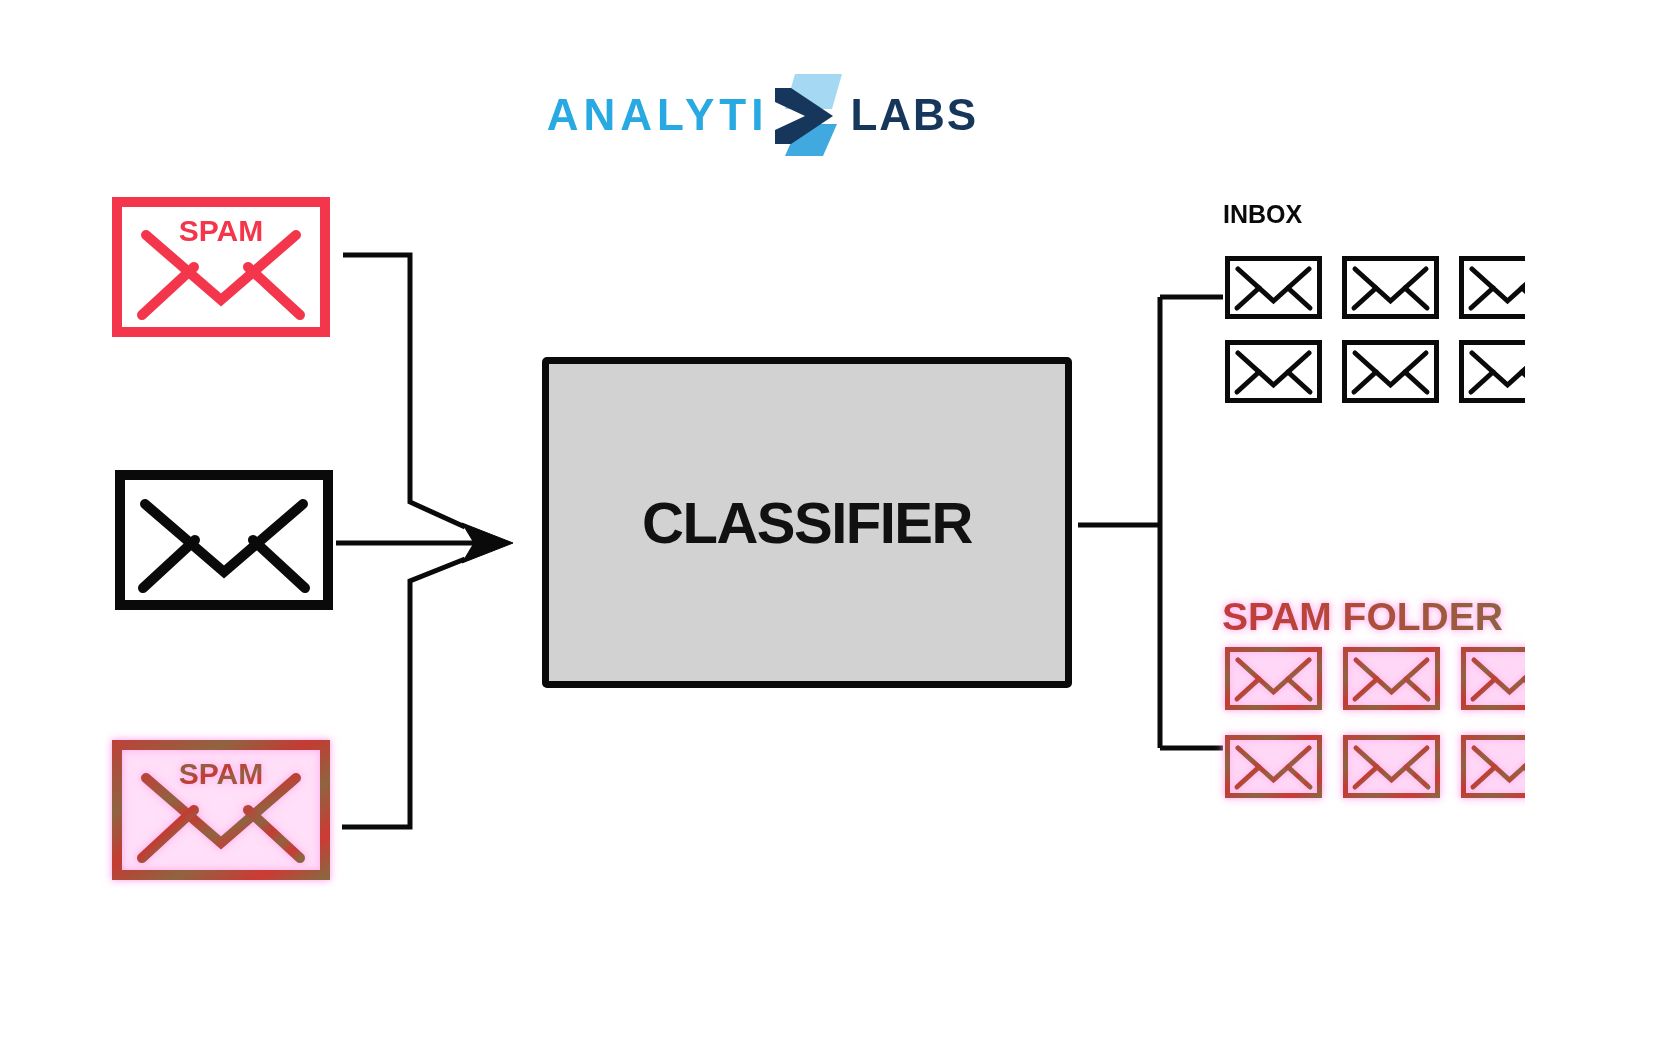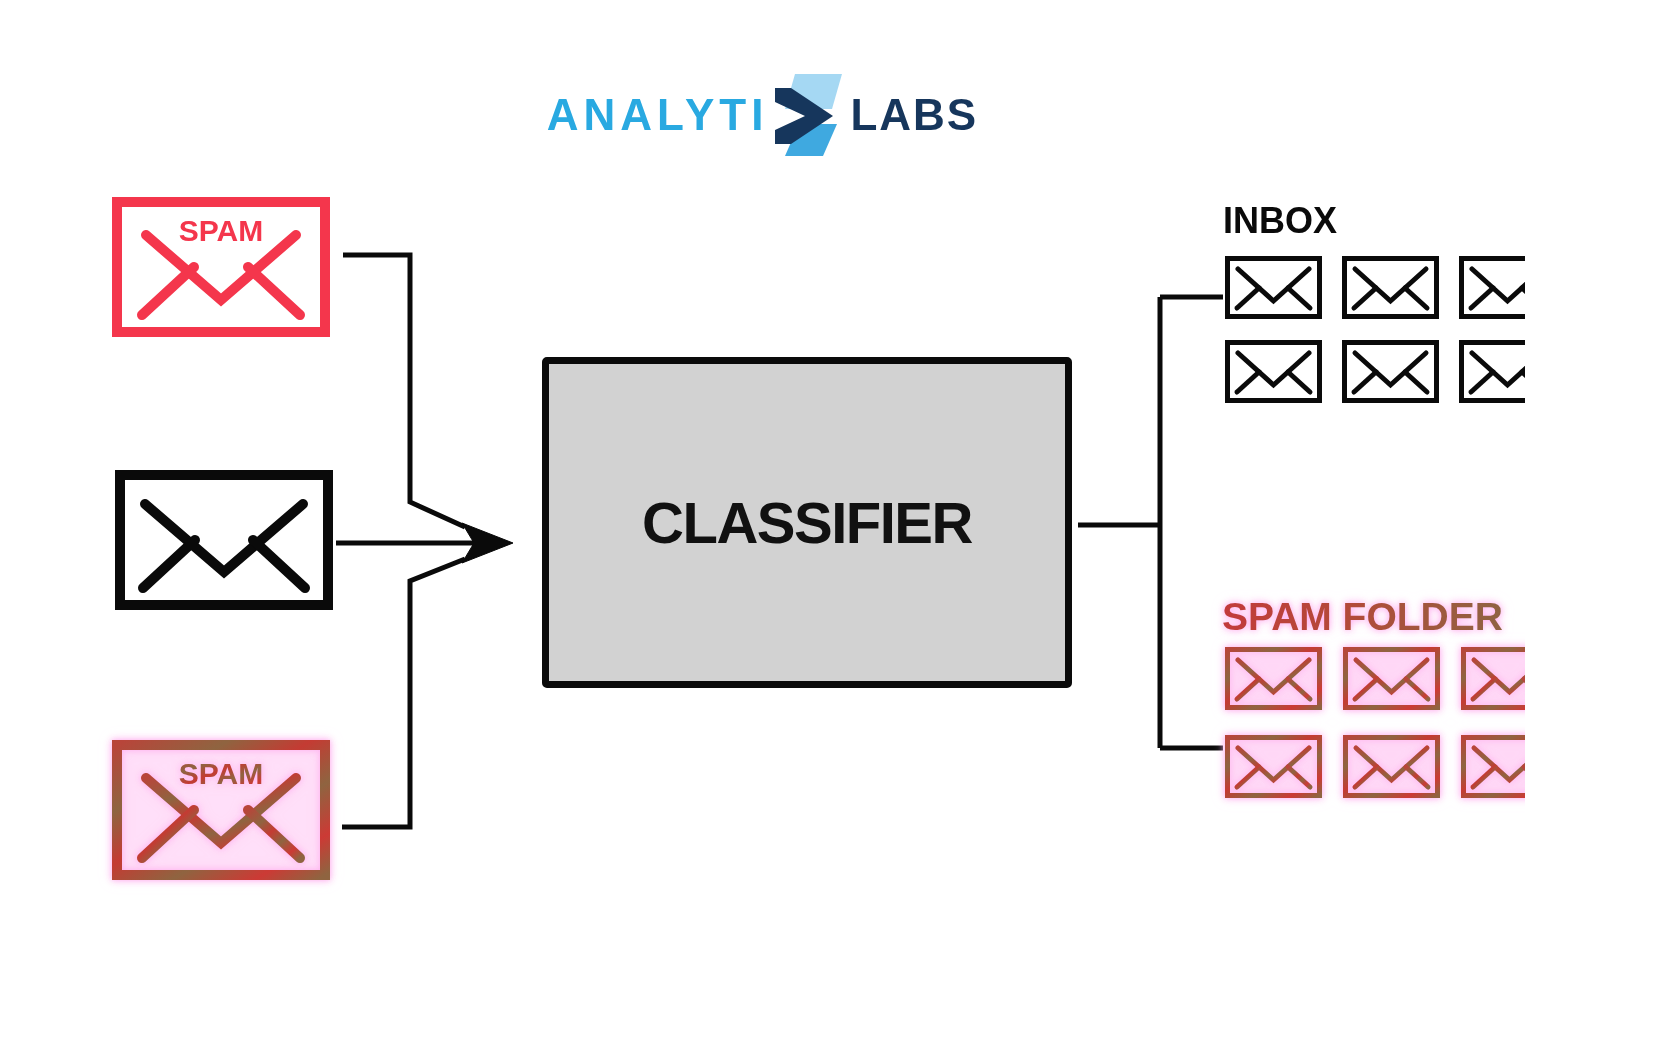--- a/index.html
+++ b/index.html
@@ -27,21 +27,21 @@
              text-anchor:middle;}
   .red-env .spam-text{fill:#F4364C;}
   .muddy-env .spam-text{fill:url(#spamgrad);}
   .glow{filter:drop-shadow(0 0 3px rgba(255,168,238,0.95)) drop-shadow(0 0 5px rgba(255,195,243,0.55));}
   
   .classifier{position:absolute;left:542px;top:357px;width:530px;height:331px;box-sizing:border-box;
               background:#D2D2D2;border:7px solid #0a0a0a;border-radius:5px;
               display:flex;align-items:center;justify-content:center;}
   .classifier span{font-size:58px;font-weight:bold;letter-spacing:-1.5px;color:#111;}
   
-  .inbox-label{position:absolute;left:1223px;top:200px;font-size:36px;font-weight:bold;color:#0a0a0a;}
+  .inbox-label{position:absolute;left:1223px;top:200px;font-size:25px;font-weight:bold;color:#0a0a0a;}
   .spamf-label{position:absolute;left:1222px;top:595px;font-size:39px;font-weight:bold;
                background:linear-gradient(90deg,#c23b3b 0%,#b34a39 45%,#8f6342 100%);
                -webkit-background-clip:text;background-clip:text;color:transparent;}
   .grid{position:absolute;display:grid;grid-template-columns:repeat(3,97px);}
   .inbox-grid{left:1225px;top:256px;gap:21px 20px;}
   .spam-grid{left:1225px;top:647px;gap:25px 21px;}
   .env-small{width:97px;height:63px;display:block;}
   .env-small rect{fill:#ffffff;}
   .env-small rect,.env-small path{stroke:#0a0a0a;stroke-width:5;}
   .env-small path{fill:none;stroke-linecap:round;}

